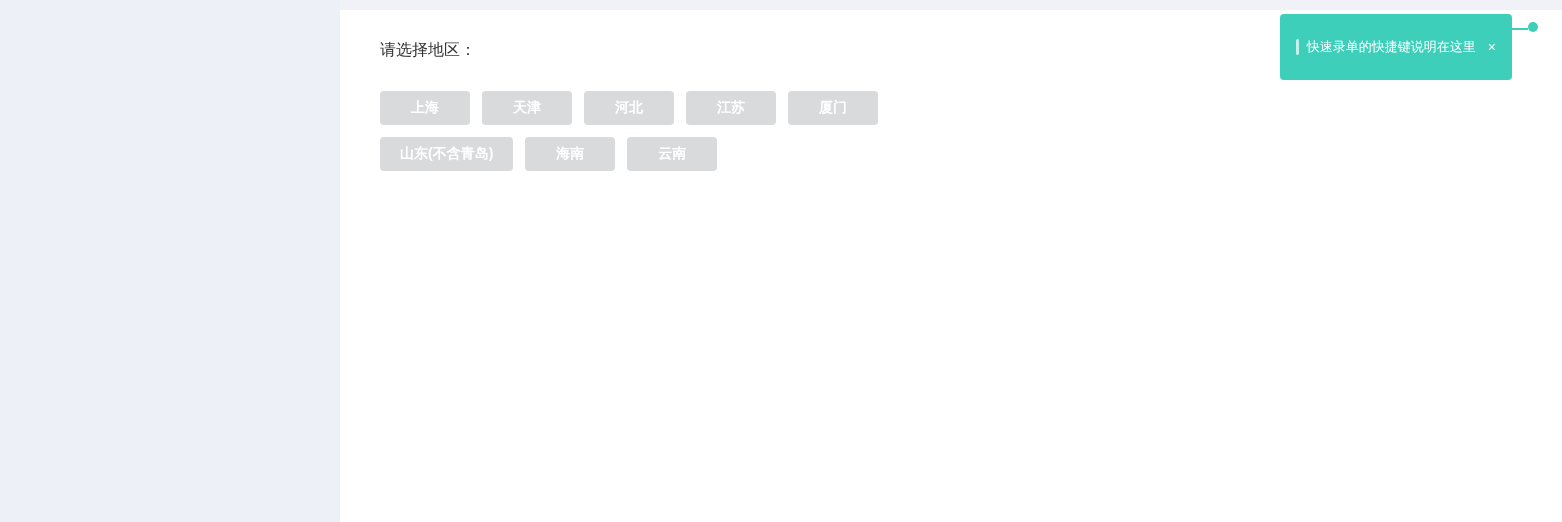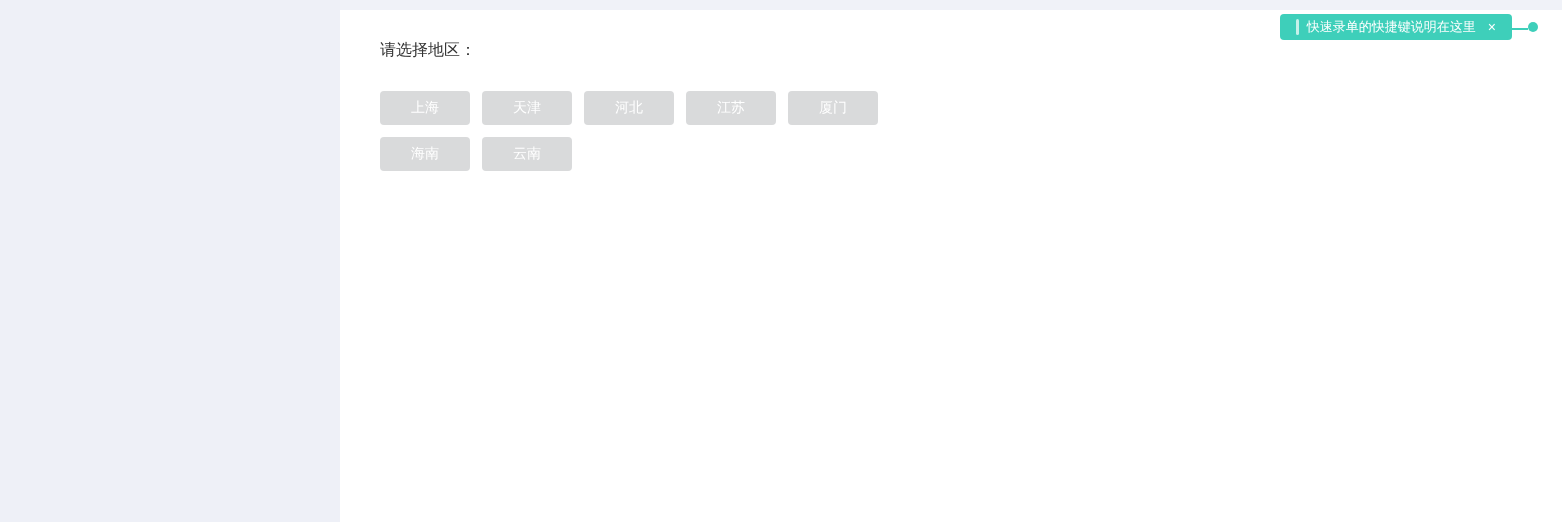--- a/index.html
+++ b/index.html
@@ -53,31 +53,32 @@
     .region-btn {
       background: #d9dadb;
       border: none;
       border-radius: 4px;
       color: #fff;
       font-size: 14px;
       padding: 8px 20px;
       cursor: pointer;
       min-width: 90px;
       font-family: "Microsoft YaHei", "PingFang SC", sans-serif;
+      font-weight: bold;
     }
 
     
     .tooltip-banner {
       position: absolute;
       top: 14px;
       right: 50px;
       background: #3ecfba;
       color: #fff;
       font-size: 13px;
-      padding: 4px 16px;
+      padding: 24px 16px;
       border-radius: 4px;
       display: flex;
       align-items: center;
       gap: 8px;
       white-space: nowrap;
     }
 
     .tooltip-banner .bar {
       width: 3px;
       height: 16px;
@@ -129,20 +130,21 @@
 
   <button class="region-btn">上海</button>
       <button class="region-btn">天津</button>
       <button class="region-btn">河北</button>
       <button class="region-btn">江苏</button>
       <button class="region-btn">厦门</button>
     </div>
 
   <div class="region-buttons-row">
 
+  <button class="region-btn">山东(不含青岛)</button>
       <button class="region-btn">海南</button>
       <button class="region-btn">云南</button>
     </div>
 </div>
 
 <div class="tooltip-banner">
   <span class="bar"></span>
   <span>快速录单的快捷键说明在这里</span>
   <button class="close-btn">×</button>
 </div>

